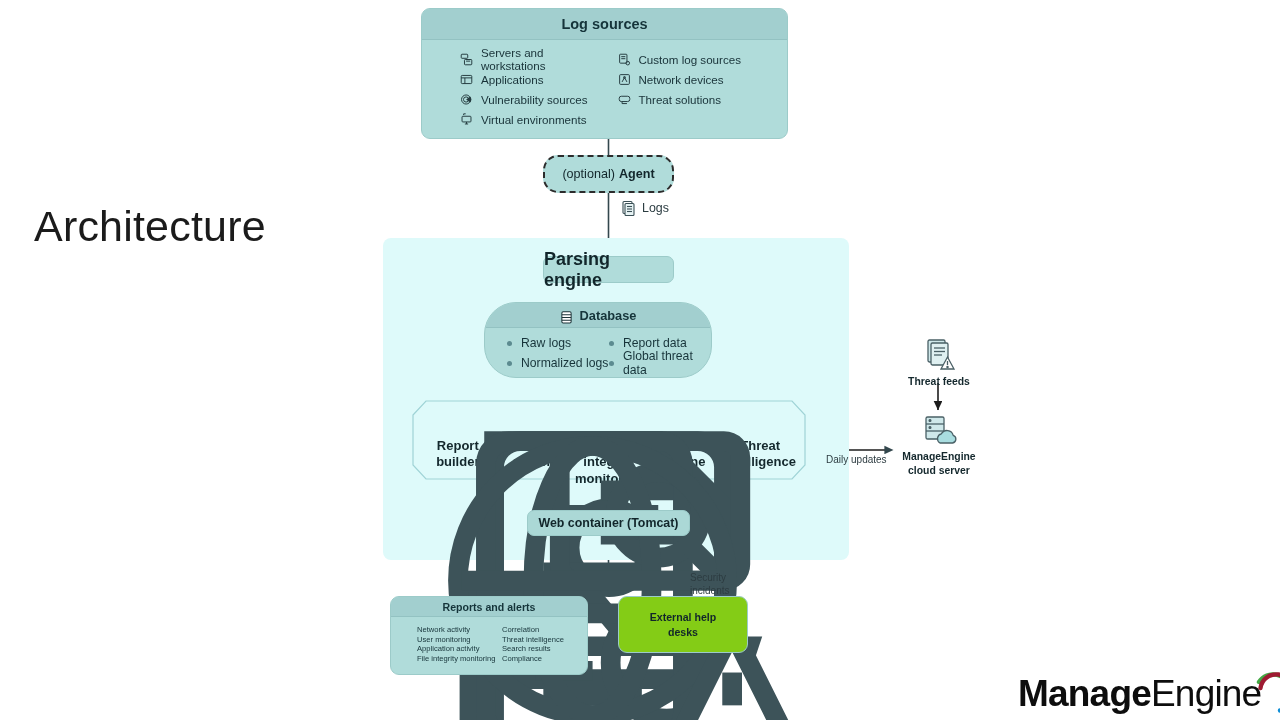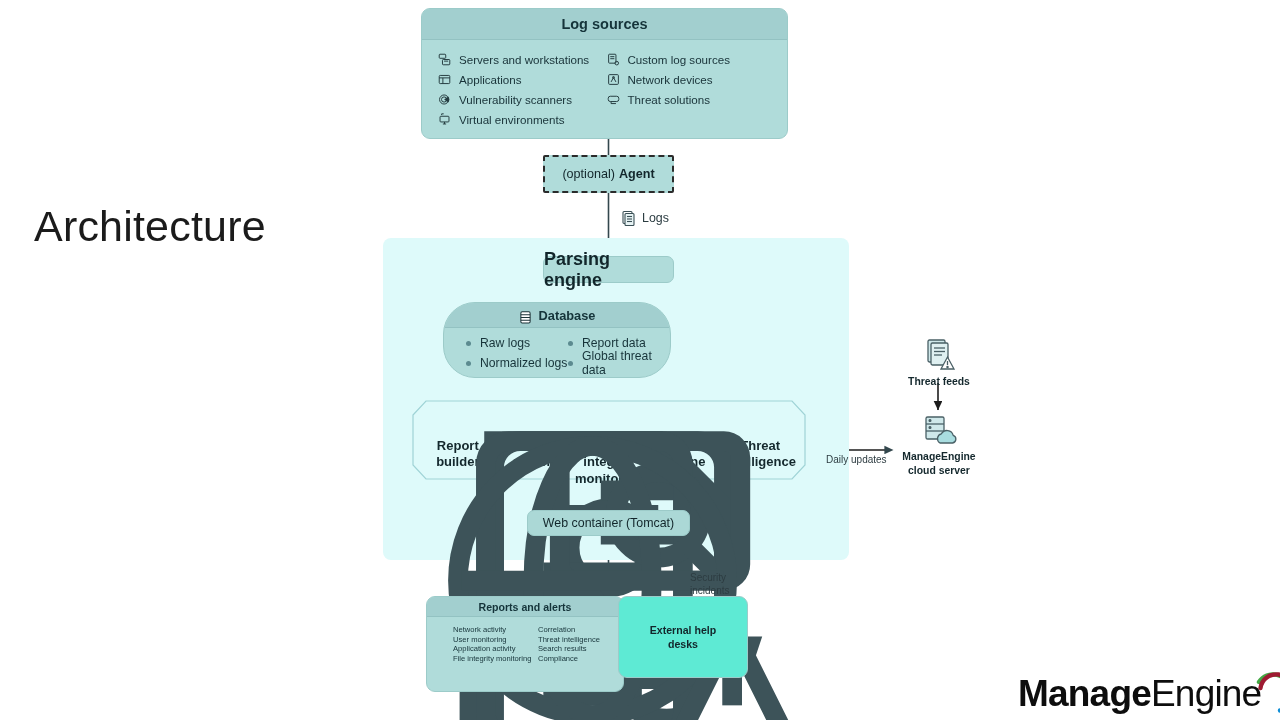--- a/index.html
+++ b/index.html
@@ -34,48 +34,48 @@
     background: #a2cfcf;
     border-bottom: 1px solid #93c2c2;
     text-align: center;
     font-weight: 700;
     color: #15343a;
   }
 
   
   #log-sources { left: 421px; top: 8px; width: 367px; height: 131px; }
   #log-sources .bx-head { height: 31px; line-height: 31px; font-size: 14.5px; }
-  #log-sources .bx-body { padding: 10px 22px 0 16px; }
+  #log-sources .bx-body { padding: 10px 22px 0 38px; }
   .ls-grid {
     display: grid;
     grid-template-columns: 1fr 1fr;
     column-gap: 10px;
     row-gap: 2px;
   }
   .ls-item {
     display: flex; align-items: center; gap: 8px;
     font-size: 11.6px; color: #183238; height: 18px;
   }
   .ls-item .ic { width: 13px; height: 13px; flex: 0 0 13px; opacity: .95; }
 
   
   #agent-box {
     left: 543px; top: 155px; width: 131px; height: 38px;
     background: #b0dcda;
     border: 2px dashed #2b2b2b;
-    border-radius: 2px;
+    border-radius: 15px;
     display: flex; align-items: center; justify-content: center;
     font-size: 12.6px; color: #12262b;
   }
   #agent-box .opt { font-weight: 400; }
   #agent-box .bold { font-weight: 700; margin-left: 4px; }
 
   
   #logs-label {
-    left: 622px; top: 210px;
+    left: 622px; top: 200px;
     display: flex; align-items: center; gap: 6px;
     font-size: 12.4px; color: #2b3c41;
   }
   #logs-label .ic { width: 14px; height: 16px; }
 
   
   #core-panel {
     left: 383px; top: 238px; width: 466px; height: 322px;
     background: #defafa;
     border-radius: 8px;
@@ -85,21 +85,21 @@
   #parsing-engine {
     left: 543px; top: 256px; width: 131px; height: 27px;
     background: #b0dcda;
     border: 1px solid #9ccbc9;
     border-radius: 7px;
     display: flex; align-items: center; justify-content: center;
     font-size: 18px; font-weight: 700; color: #12262b;
   }
 
   
-  #database { left: 443px; top: 302px; width: 228px; height: 76px; border-radius: 32px; }
+  #database { left: 484px; top: 302px; width: 228px; height: 76px; border-radius: 32px; }
   #database .bx-head {
     height: 25px; line-height: 25px; font-size: 12.8px;
     display: flex; align-items: center; justify-content: center; gap: 7px;
   }
   #database .bx-head .ic { width: 13px; height: 14px; }
   #database .bx-body { padding: 6px 0 0 0; }
   .db-grid {
     display: grid; grid-template-columns: 1fr 1fr;
     padding-left: 22px; row-gap: 2px;
   }
@@ -126,36 +126,36 @@
     font-size: 13px; font-weight: 700; color: #14282d; line-height: 1.25;
   }
 
   
   #web-container {
     left: 527px; top: 510px; width: 163px; height: 26px;
     background: #abd8d6;
     border: 1px solid #9ccbc9;
     border-radius: 7px;
     display: flex; align-items: center; justify-content: center;
-    font-size: 12.4px; font-weight: 400; color: #12262b;
-  }
-
-  
-  #reports-box { left: 426px; top: 596px; width: 198px; height: 96px; }
+    font-size: 12.4px; font-weight: 700; color: #12262b;
+  }
+
+  
+  #reports-box { left: 390px; top: 596px; width: 198px; height: 79px; }
   #reports-box .bx-head { height: 20px; line-height: 20px; font-size: 10.6px; }
   #reports-box .bx-body { padding: 8px 0 0 0; }
   .rp-grid {
     display: grid; grid-template-columns: 1fr 1fr;
     padding-left: 26px; row-gap: 0px;
   }
   .rp-item { font-size: 7.6px; color: #17343a; line-height: 9.6px; height: 9.6px; }
 
   #helpdesk-box {
-    left: 618px; top: 596px; width: 130px; height: 82px;
-    background: #5eead4; border: 1px solid #9ccbc9; border-radius: 9px;
+    left: 618px; top: 596px; width: 130px; height: 57px;
+    background: #84cc16; border: 1px solid #9ccbc9; border-radius: 9px;
     display: flex; align-items: center; justify-content: center; text-align: center;
     font-size: 10.6px; font-weight: 700; color: #12262b; line-height: 1.35;
   }
 
   
   #threat-feeds { left: 880px; top: 338px; width: 118px; text-align: center; }
   #threat-feeds .ic { width: 34px; height: 34px; display: block; margin: 0 auto 4px auto; }
   #threat-feeds .lbl { font-size: 10.4px; font-weight: 700; color: #14282d; }
 
   #cloud-server { left: 880px; top: 415px; width: 118px; text-align: center; }
@@ -277,21 +277,21 @@
         </div>
 
         <div class="ls-item">
           <span class="ic">
             <svg viewBox="0 0 16 16" fill="none" stroke="#1d3338" stroke-width="1.2">
               <circle cx="7.5" cy="8" r="5.6"></circle>
               <circle cx="7.5" cy="8" r="3.2"></circle>
               <path d="M7.5 8 L12.6 4.4 A6 6 0 0 1 12.6 11.6 Z" fill="#1d3338" stroke="none"></path>
             </svg>
           </span>
-          <span>Vulnerability scanners</span>
+          <span>Vulnerability sources</span>
         </div>
 
         <div class="ls-item">
           <span class="ic">
             <svg viewBox="0 0 16 16" fill="none" stroke="#1d3338" stroke-width="1.2">
               <rect x="1.5" y="4" width="13" height="6.5" rx="2.6"></rect>
               <path d="M5 10.5 L5 13 L11 13"></path>
             </svg>
           </span>
           <span>Threat solutions</span>

